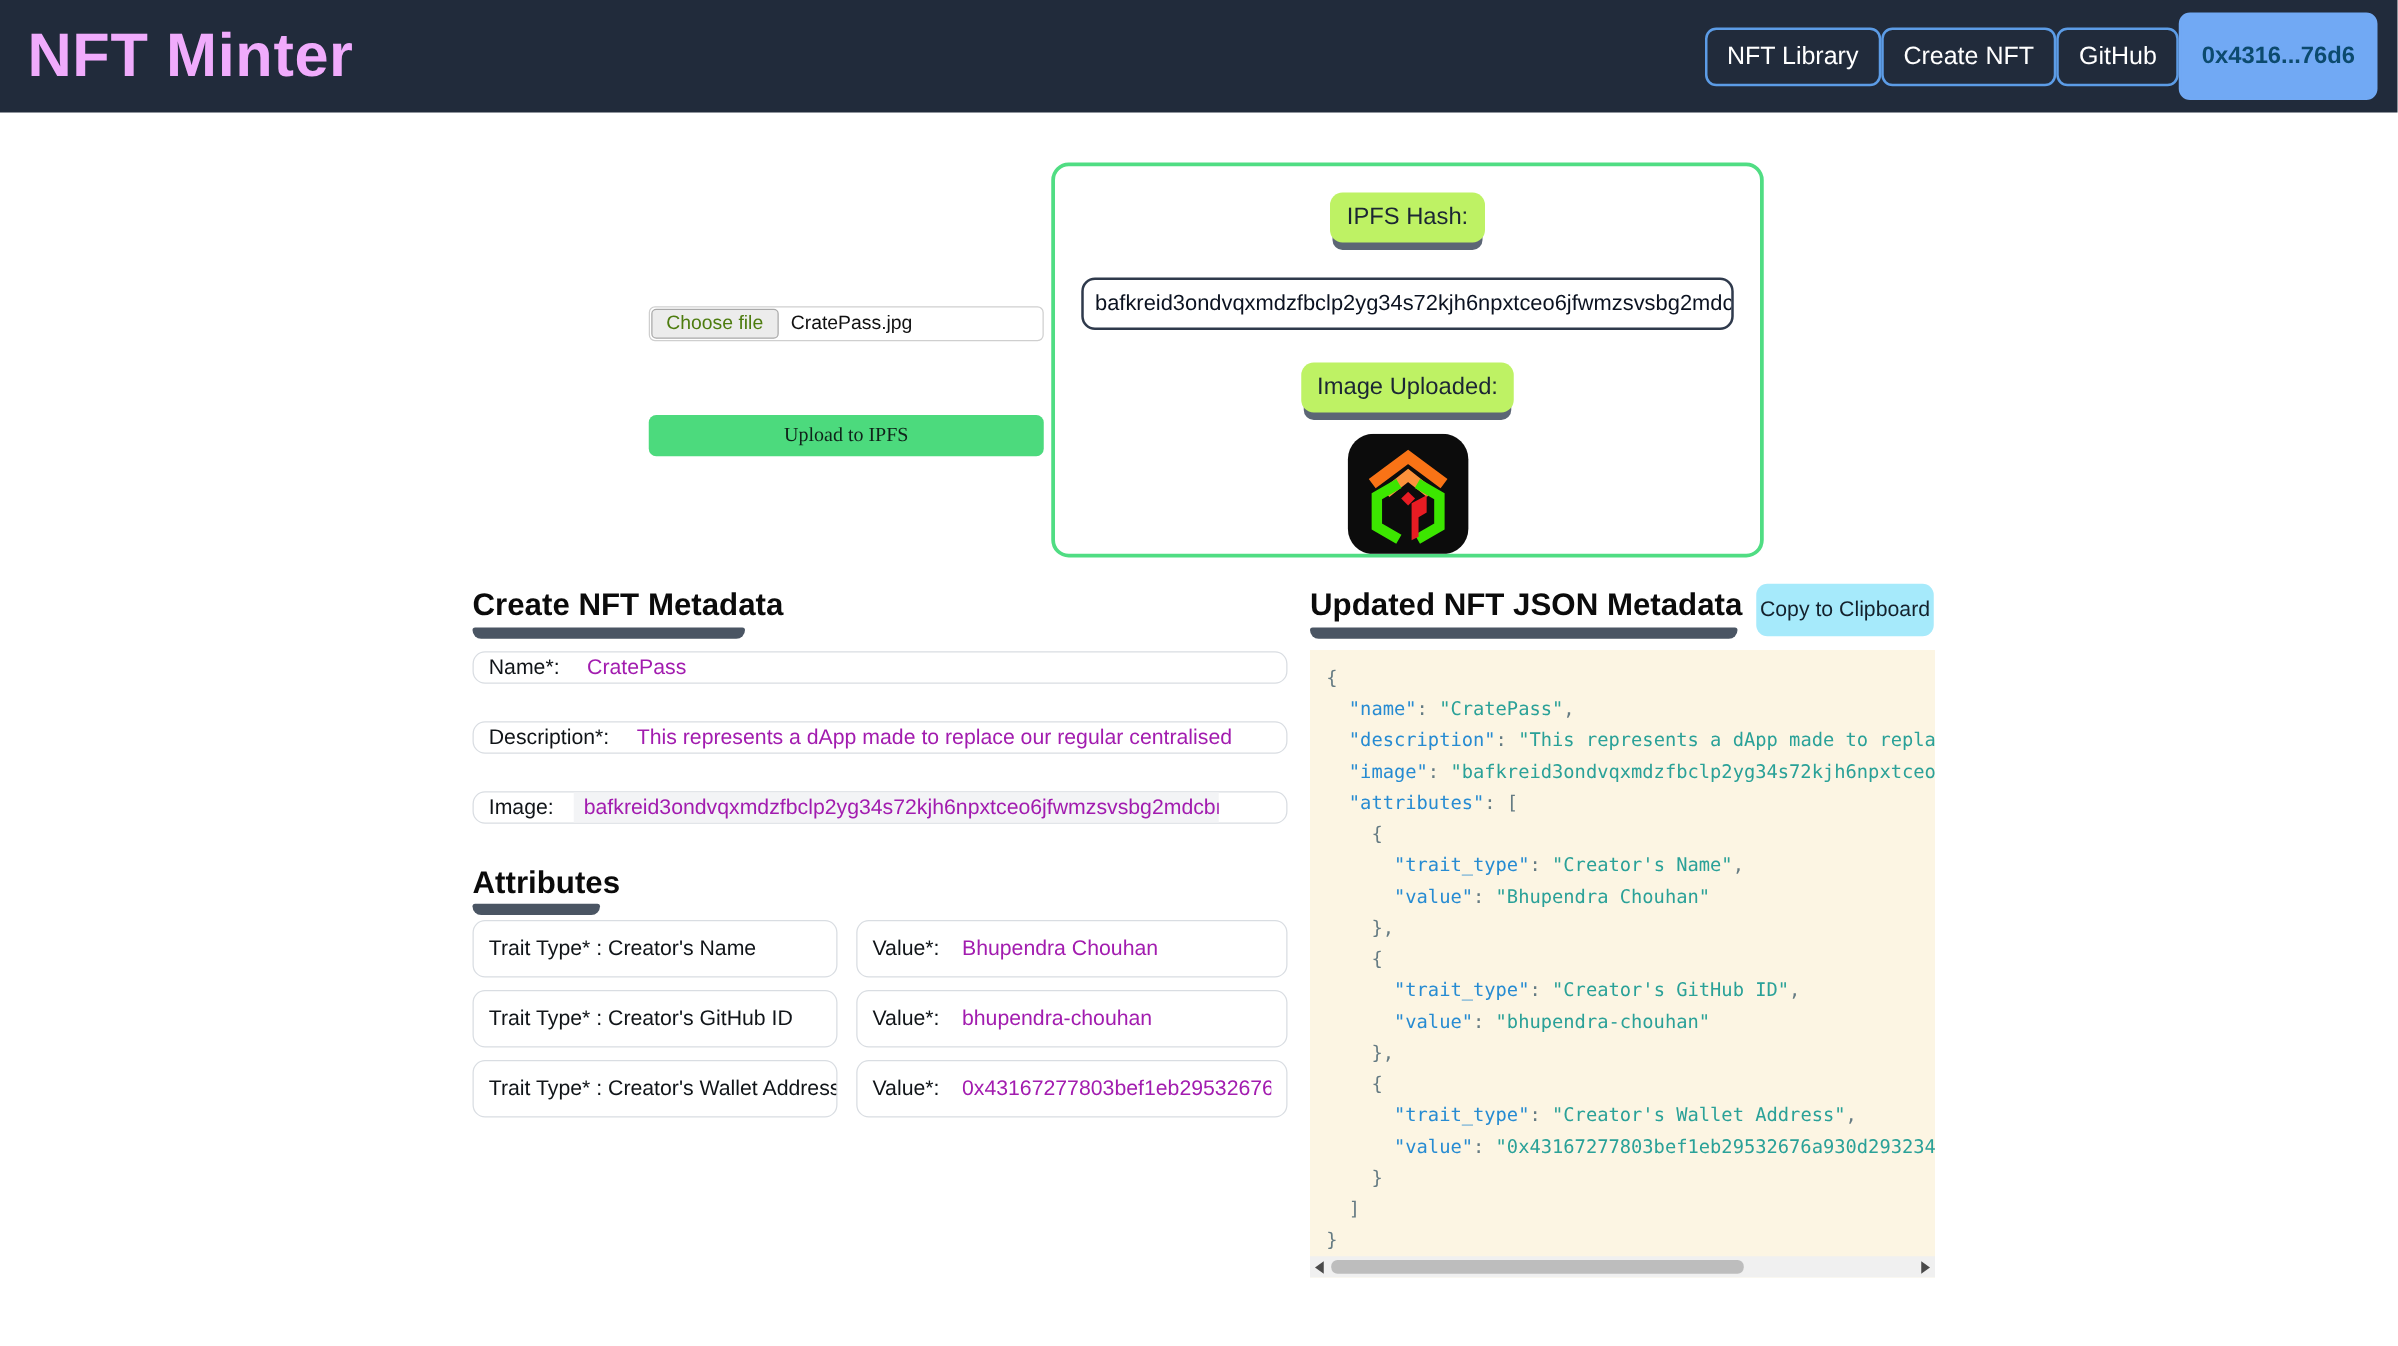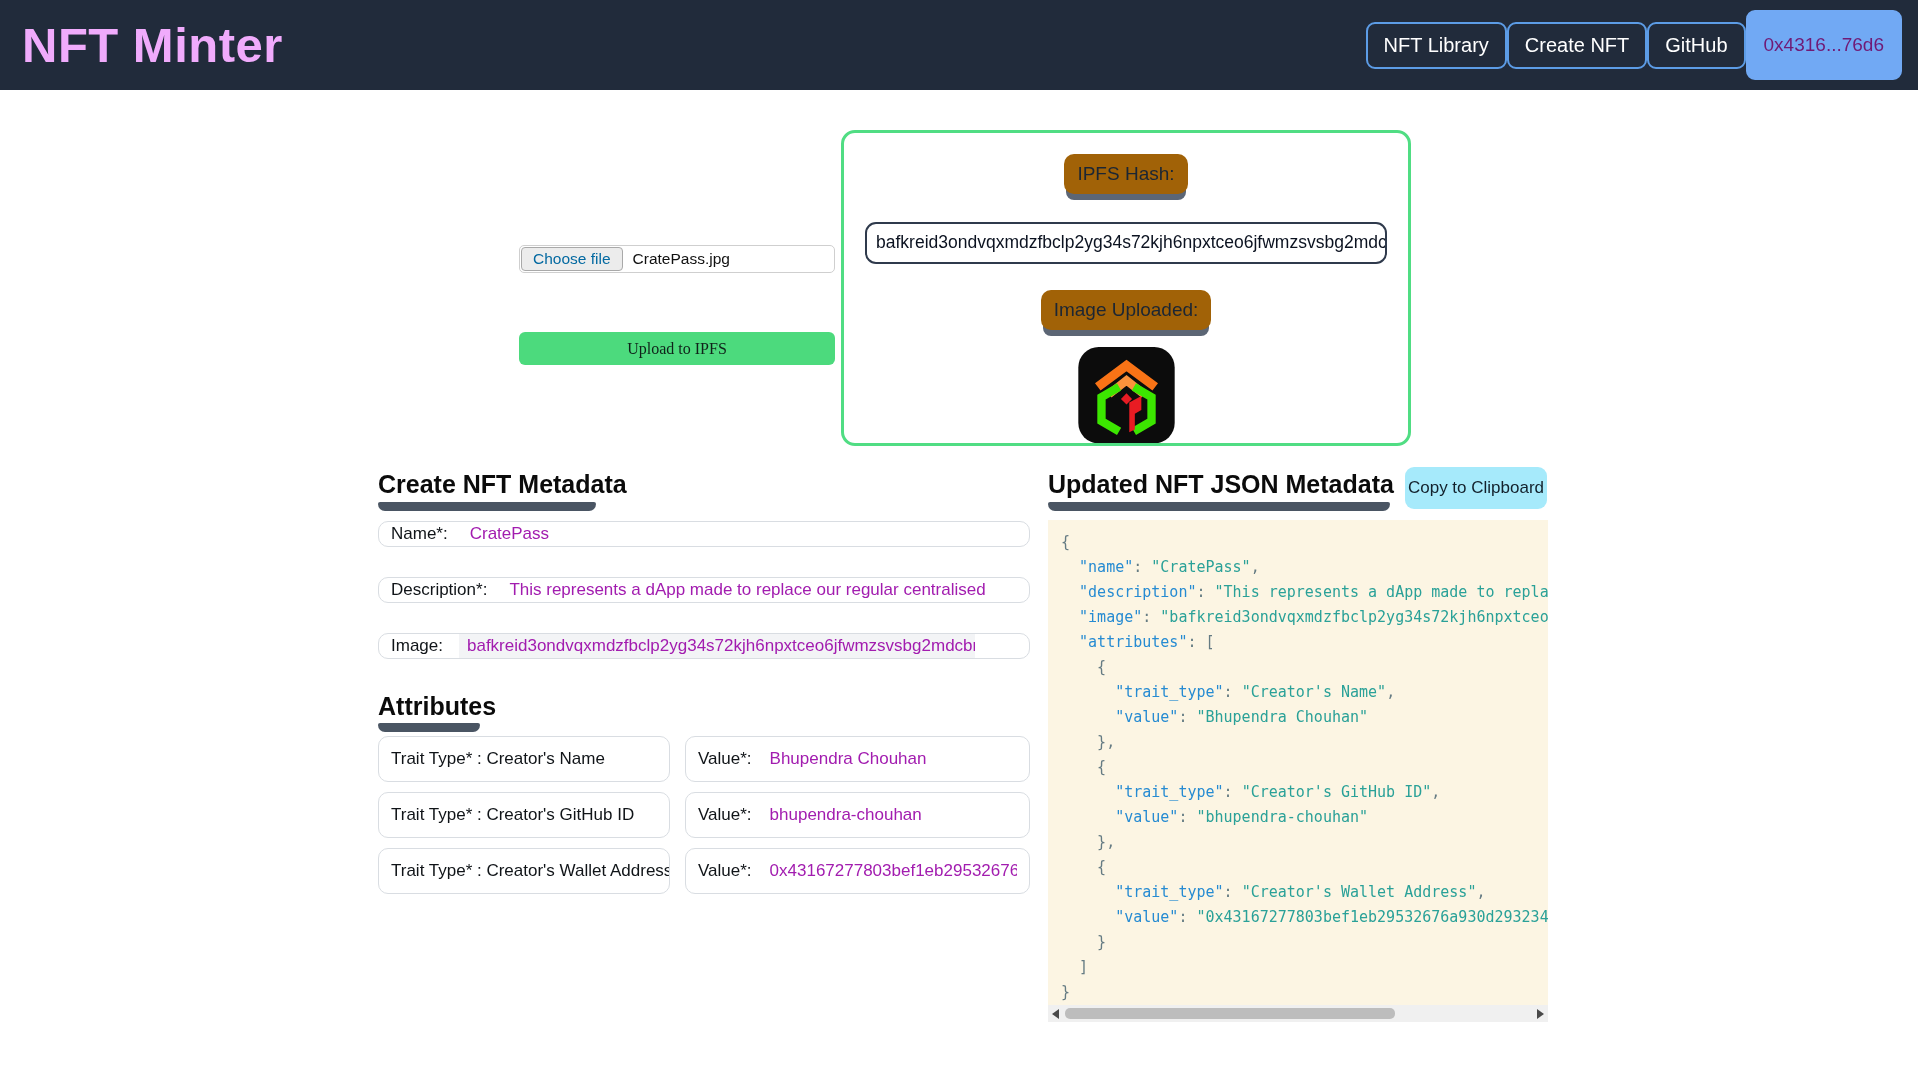--- a/index.html
+++ b/index.html
@@ -8,39 +8,39 @@
 
   
   .navbar { position:absolute; top:0; left:0; width:1918px; height:90px;
             background:#212b3b; display:flex; align-items:center;
             justify-content:space-between; padding:0 16px 0 22px; }
   .nav-title { color:#f0abfc; font-size:49px; font-weight:bold; letter-spacing:.5px; }
   .nav-right { display:flex; align-items:center; }
   .nav-btn { font-size:20px; color:#ffffff; background:transparent;
              border:2px solid #5c9ce6; border-radius:9px; padding:10px 16px;
              cursor:pointer; font-family:inherit; }
-  .nav-btn.filled { background:#71a9f4; color:#701a75; border-color:#71a9f4;
-                    font-size:19px; padding:22px 16px; }
+  .nav-btn.filled { background:#71a9f4; color:#0c4a6e; border-color:#71a9f4;
+                    font-size:19px; padding:22px 16px;font-weight:bold; }
 
   
   .file-control { position:absolute; left:519px; top:245px; width:316px; height:28px;
                   border:1px solid #cfcfcf; border-radius:5px; background:#fff;
                   display:flex; align-items:center; overflow:hidden; cursor:pointer; }
   .file-btn { background:#ececec; border:1px solid #a9a9a9; border-radius:4px;
-              margin:1px; padding:2px 11px; font-size:15.5px; color:#0369a1; white-space:nowrap; }
+              margin:1px; padding:2px 11px; font-size:15.5px; color:#4d7c0f; white-space:nowrap; }
   .file-name { font-size:15.5px; color:#111; padding-left:9px; white-space:nowrap; }
   .upload-btn { position:absolute; left:519px; top:287px; width:316px; height:33px;
                 background:#4cda7d; border:none; border-radius:6px; font-size:16px;
                 color:#10231a; cursor:pointer; font-family:Liberation Serif, serif;margin-top:45px; }
 
   
   .ipfs-box { position:absolute; left:841px; top:130px; width:570px; height:316px;
               border:3px solid #50dd83; border-radius:14px; background:#fff;
               display:flex; flex-direction:column; align-items:center; }
-  .badge { background:#a16207; color:#1b2634; font-size:19px; padding:9px 13px;
+  .badge { background:#bef264; color:#1b2634; font-size:19px; padding:9px 13px;
            border-radius:10px; box-shadow:0 8px 0 -2px #5c6675; }
   .badge.hash { margin-top:21px; }
   .badge.img  { margin-top:26px; }
   .hash-input { margin-top:28px; width:522px; height:45px; border:2px solid #2f3a4c;
                 border-radius:11px; font-size:17.5px; color:#0b1220; background:#fff;
                 display:flex; align-items:center; padding:0 9px; white-space:nowrap;
                 overflow:hidden; }
   .nft-logo { margin-top:17px; width:105px; height:105px; display:block; }
 
   

